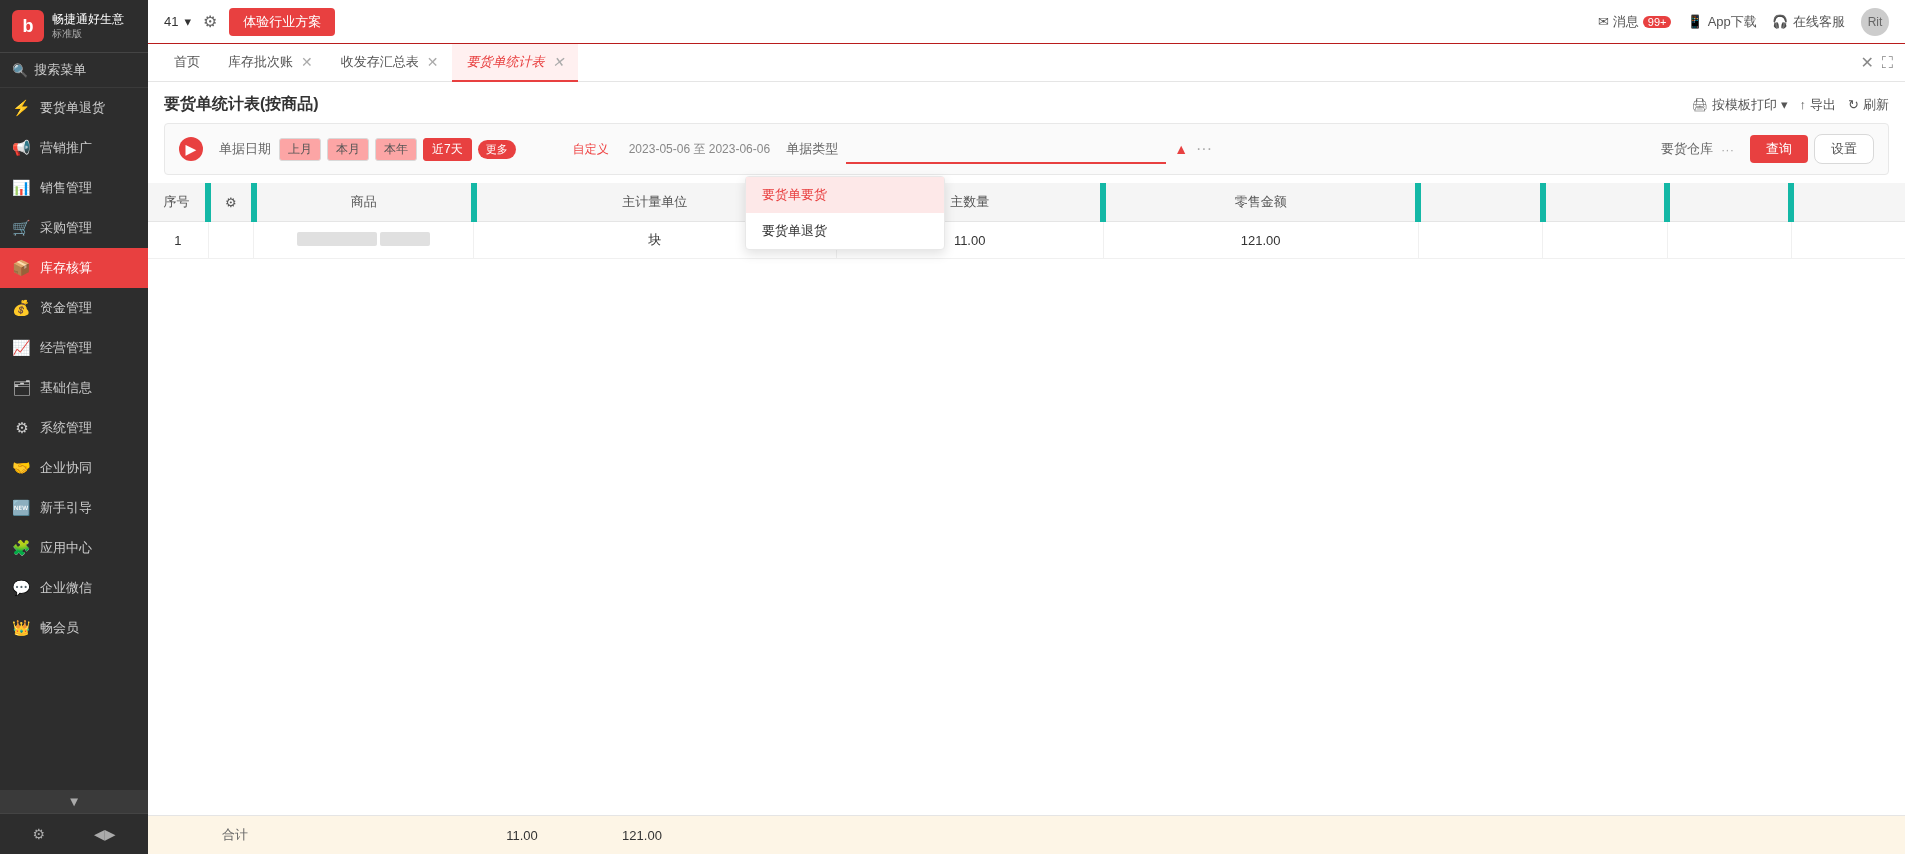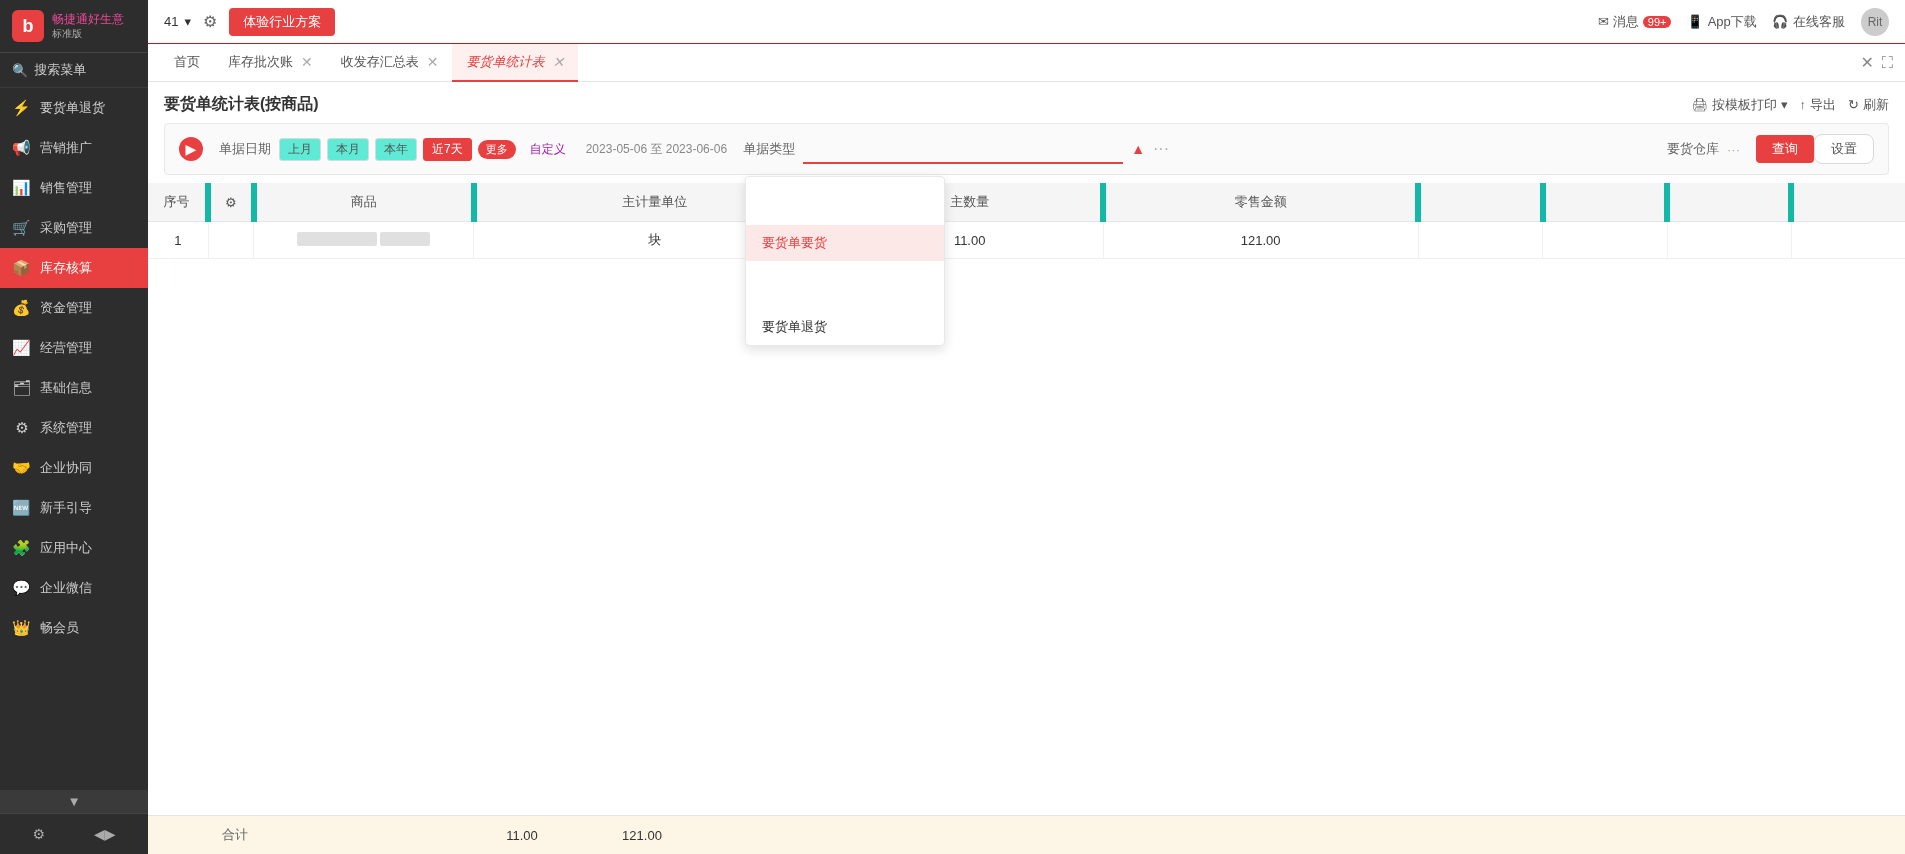--- a/index.html
+++ b/index.html
@@ -28,21 +28,21 @@
       border-radius: 6px;
       display: flex;
       align-items: center;
       justify-content: center;
       font-size: 18px;
       font-weight: bold;
       color: #fff;
       margin-right: 8px;
       flex-shrink: 0;
     }
-    .sidebar-logo-text { font-size: 12px; color: #ec4899; line-height: 1.4; }
+    .sidebar-logo-text { font-size: 12px; color: #ffffff; line-height: 1.4; }
     .sidebar-logo-sub { font-size: 10px; color: #aaa; }
 
     .sidebar-search {
       display: flex;
       align-items: center;
       padding: 8px 12px;
       color: #ccc;
       cursor: pointer;
       font-size: 13px;
       border-bottom: 1px solid #3a3a3a;
@@ -222,42 +222,43 @@
       align-items: center;
       gap: 8px;
     }
     .filter-label { color: #666; font-size: 13px; white-space: nowrap; }
 
     .date-buttons { display: flex; align-items: center; gap: 6px; }
     .date-btn {
       padding: 2px 8px;
       border: 1px solid #d9d9d9;
       border-radius: 3px;
-      background: #5eead4;
+      background: #fca5a5;
       cursor: pointer;
       font-size: 12px;
       color: #555;
     }
     .date-btn.active { background: #e84040; color: #fff; border-color: #e84040; }
     .date-btn-more {
       background: #e84040;
       color: #fff;
       border: none;
       border-radius: 10px;
       padding: 2px 8px;
       font-size: 11px;
       cursor: pointer;
     }
     .custom-btn {
       padding: 2px 8px;
       border: none;
       background: none;
       cursor: pointer;
       font-size: 12px;
-      color: #a21caf;
+      color: #ef4444;
+      margin-left: 43px;
     }
     .date-range { font-size: 12px; color: #888; margin-left: 4px; }
 
     
     .filter-type-group {
       display: flex;
       align-items: center;
       gap: 8px;
       flex: 1;
     }
@@ -276,21 +277,21 @@
 
     .filter-type-chevron { color: #e84040; cursor: pointer; font-size: 14px; }
     .filter-type-more { color: #aaa; cursor: pointer; font-size: 16px; }
 
     .warehouse-group {
       display: flex;
       align-items: center;
       gap: 8px;
     }
 
-    .filter-actions { display: flex; align-items: center; flex-shrink: 0; }
+    .filter-actions { display: flex; align-items: center; gap: 6px; flex-shrink: 0; }
     .btn-query {
       background: #e84040;
       color: #fff;
       border: none;
       border-radius: 4px;
       padding: 5px 16px;
       cursor: pointer;
       font-size: 13px;
     }
     .btn-settings {
@@ -313,21 +314,20 @@
       border-radius: 4px;
       box-shadow: 0 4px 12px rgba(0,0,0,0.12);
       z-index: 100;
       min-width: 200px;
     }
     .dropdown-item {
       padding: 9px 16px;
       cursor: pointer;
       font-size: 13px;
       color: #333;
-      margin-top: 48px;
     }
     .dropdown-item.selected { background: #fde8e8; color: #e84040; }
 
     
     .table-container {
       flex: 1;
       overflow: auto;
       margin: 0;
     }
     table {

